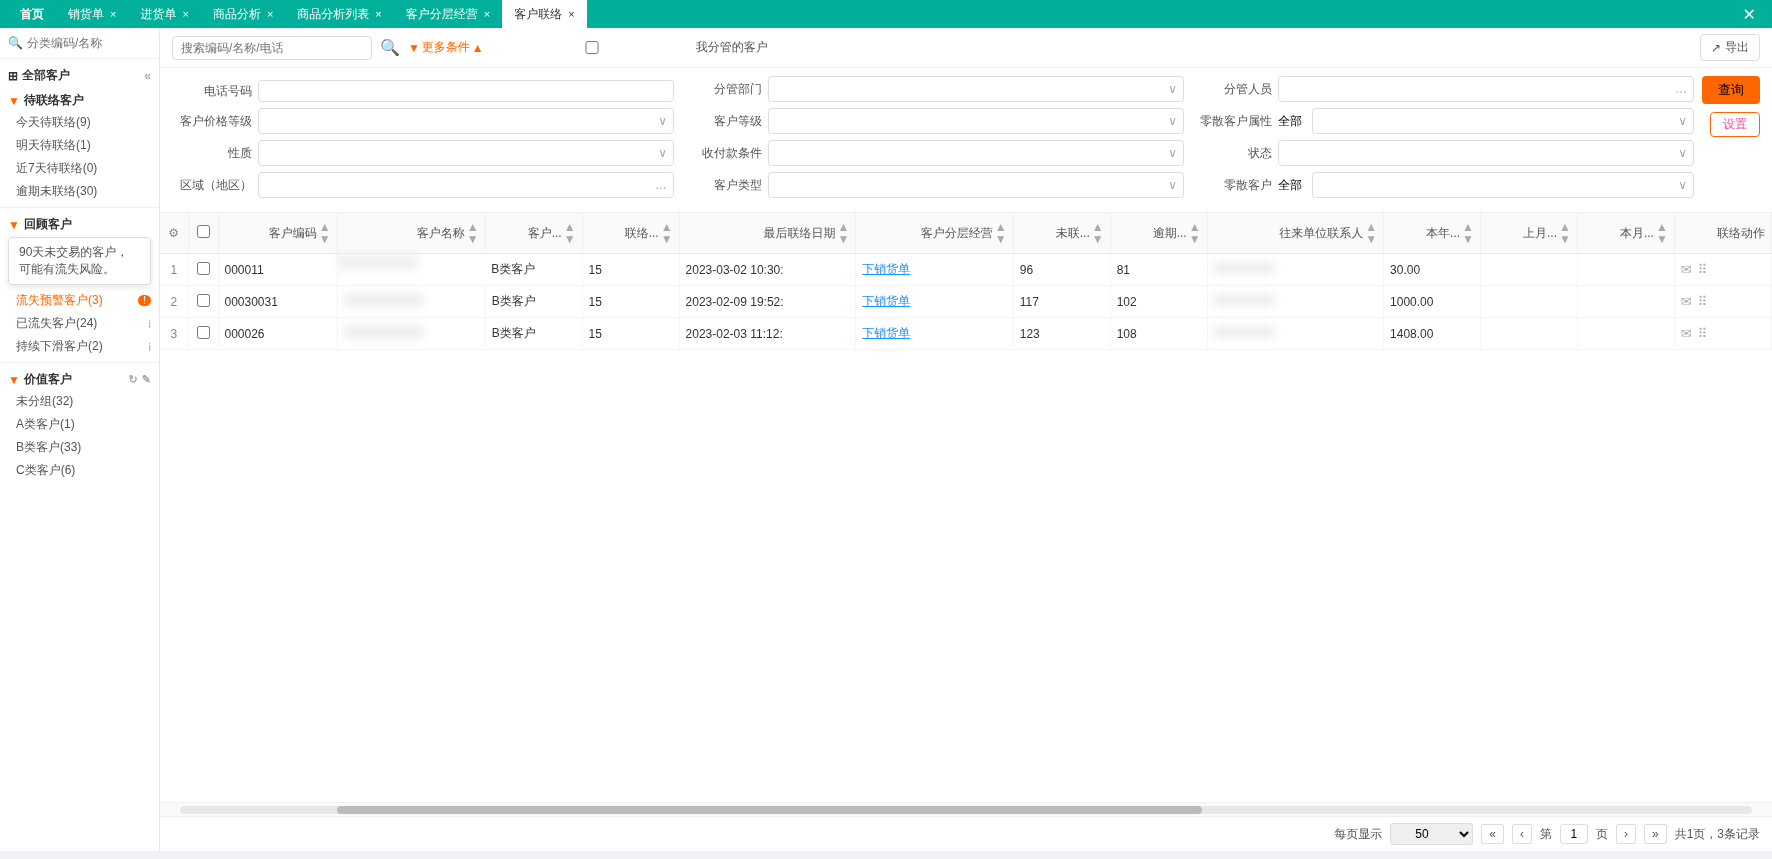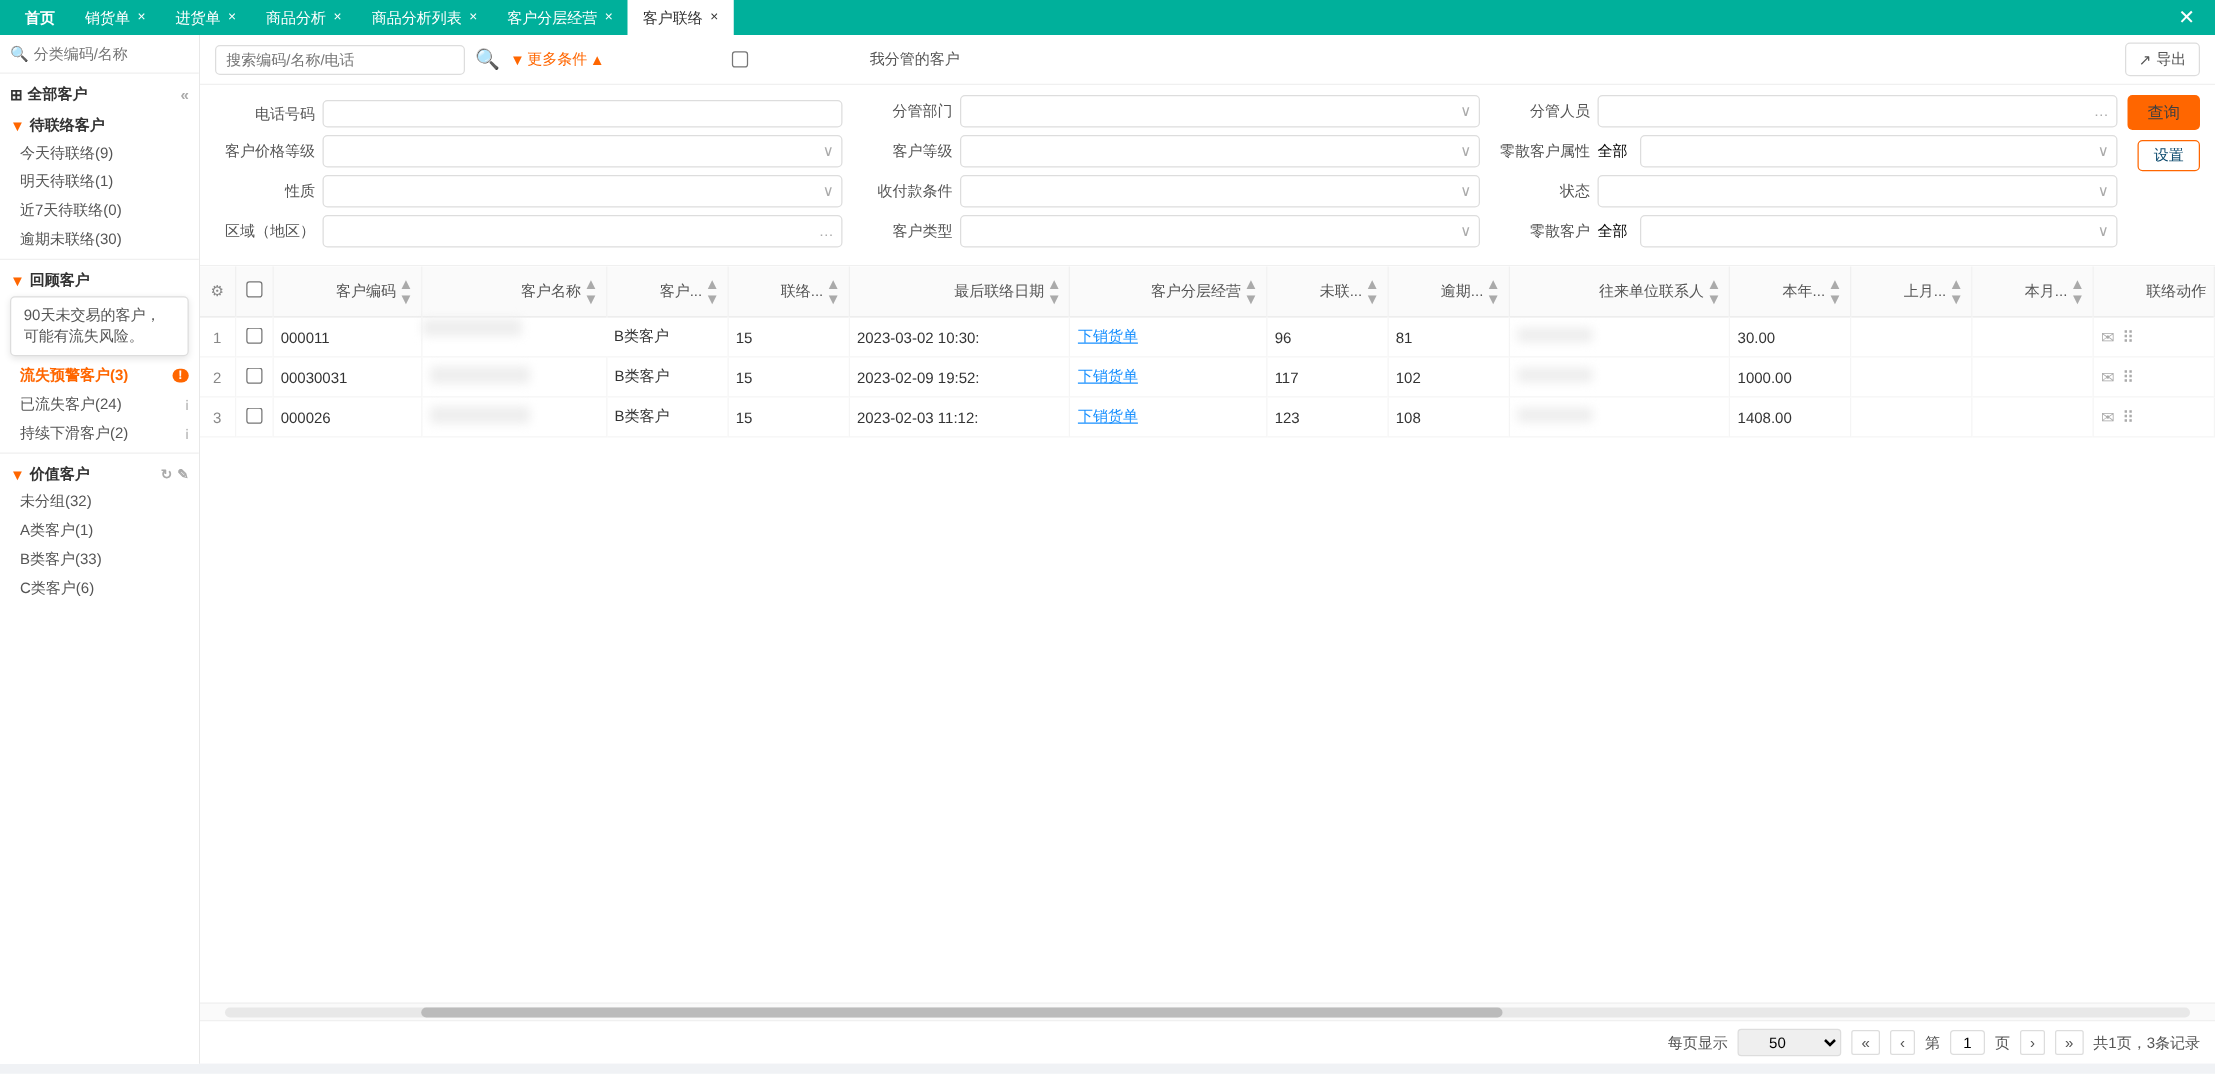--- a/index.html
+++ b/index.html
@@ -89,21 +89,21 @@
       display: flex; align-items: center;
     }
     .sidebar-group-label .arrow { margin-right: 4px; color: #f60; }
 
     .sidebar-item {
       padding: 3px 8px 3px 16px;
       color: #555;
       cursor: pointer;
       display: flex; align-items: center; justify-content: space-between;
     }
-    .sidebar-item.active { color: #f60; font-weight: bold; }
+    .sidebar-item.active { color: #f60; font-weight: normal; }
     .sidebar-item .badge { 
       background: #f60; color: #fff; border-radius: 10px;
       padding: 0 5px; font-size: 10px;
     }
     .sidebar-item .badge-icon { margin-left: 4px; color: #aaa; font-size: 11px; }
 
     .sidebar-divider { height: 1px; background: #f0f0f0; margin: 4px 0; }
 
     .tooltip-box {
       background: #fff;
@@ -181,25 +181,25 @@
     }
     .adv-filter-select {
       flex: 1; display: flex; align-items: center; justify-content: space-between;
       border: 1px solid #ddd; border-radius: 4px;
       padding: 3px 6px; cursor: pointer; min-height: 26px;
     }
     .adv-filter-select .arrow { color: #aaa; }
     .adv-filter-dots { color: #aaa; cursor: pointer; }
 
     .query-btn {
-      background: #f60; color: #404040; border: none;
+      background: #f60; color: #000000; border: none;
       padding: 5px 16px; border-radius: 4px; cursor: pointer; font-size: 13px;
     }
     .settings-btn {
-      background: #fff; color: #0c4a6e; border: 1px solid #f60;
+      background: #fff; color: #ec4899; border: 1px solid #f60;
       padding: 3px 12px; border-radius: 4px; cursor: pointer; font-size: 12px; margin-top: 4px;
     }
     .query-settings-group {
       display: flex; flex-direction: column; align-items: flex-end; gap: 4px;
     }
 
     
     .table-area {
       flex: 1;
       overflow: auto;

